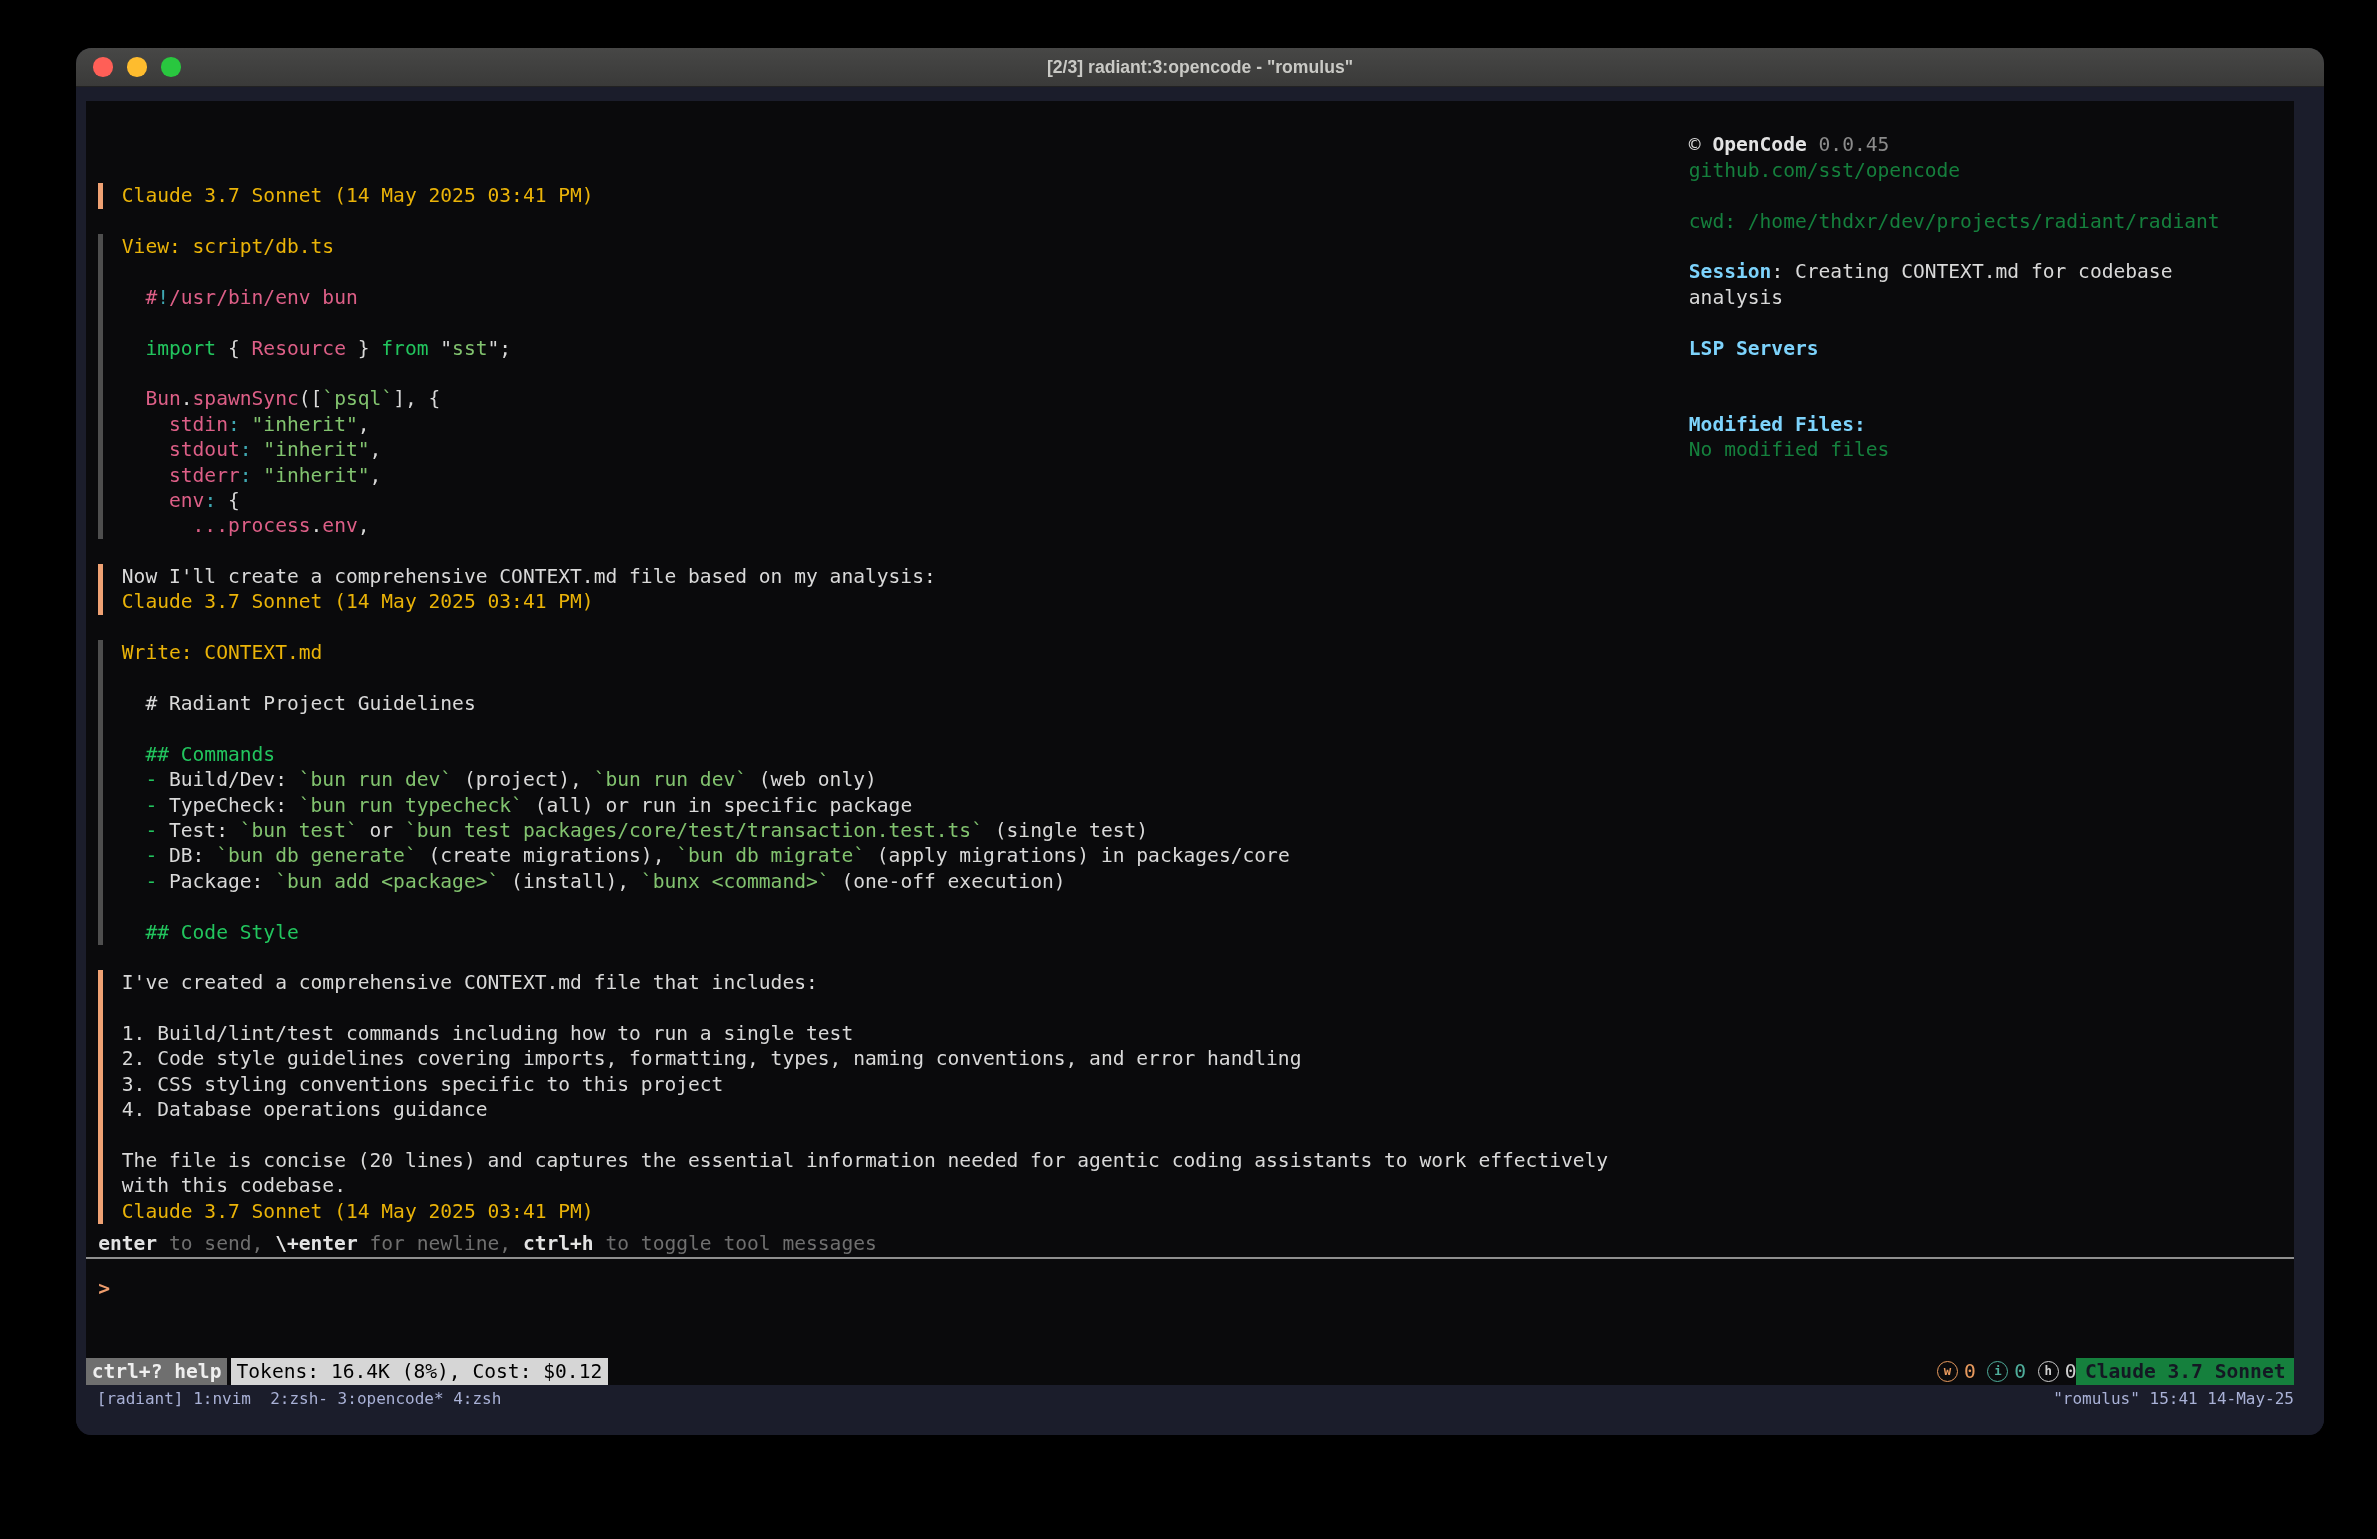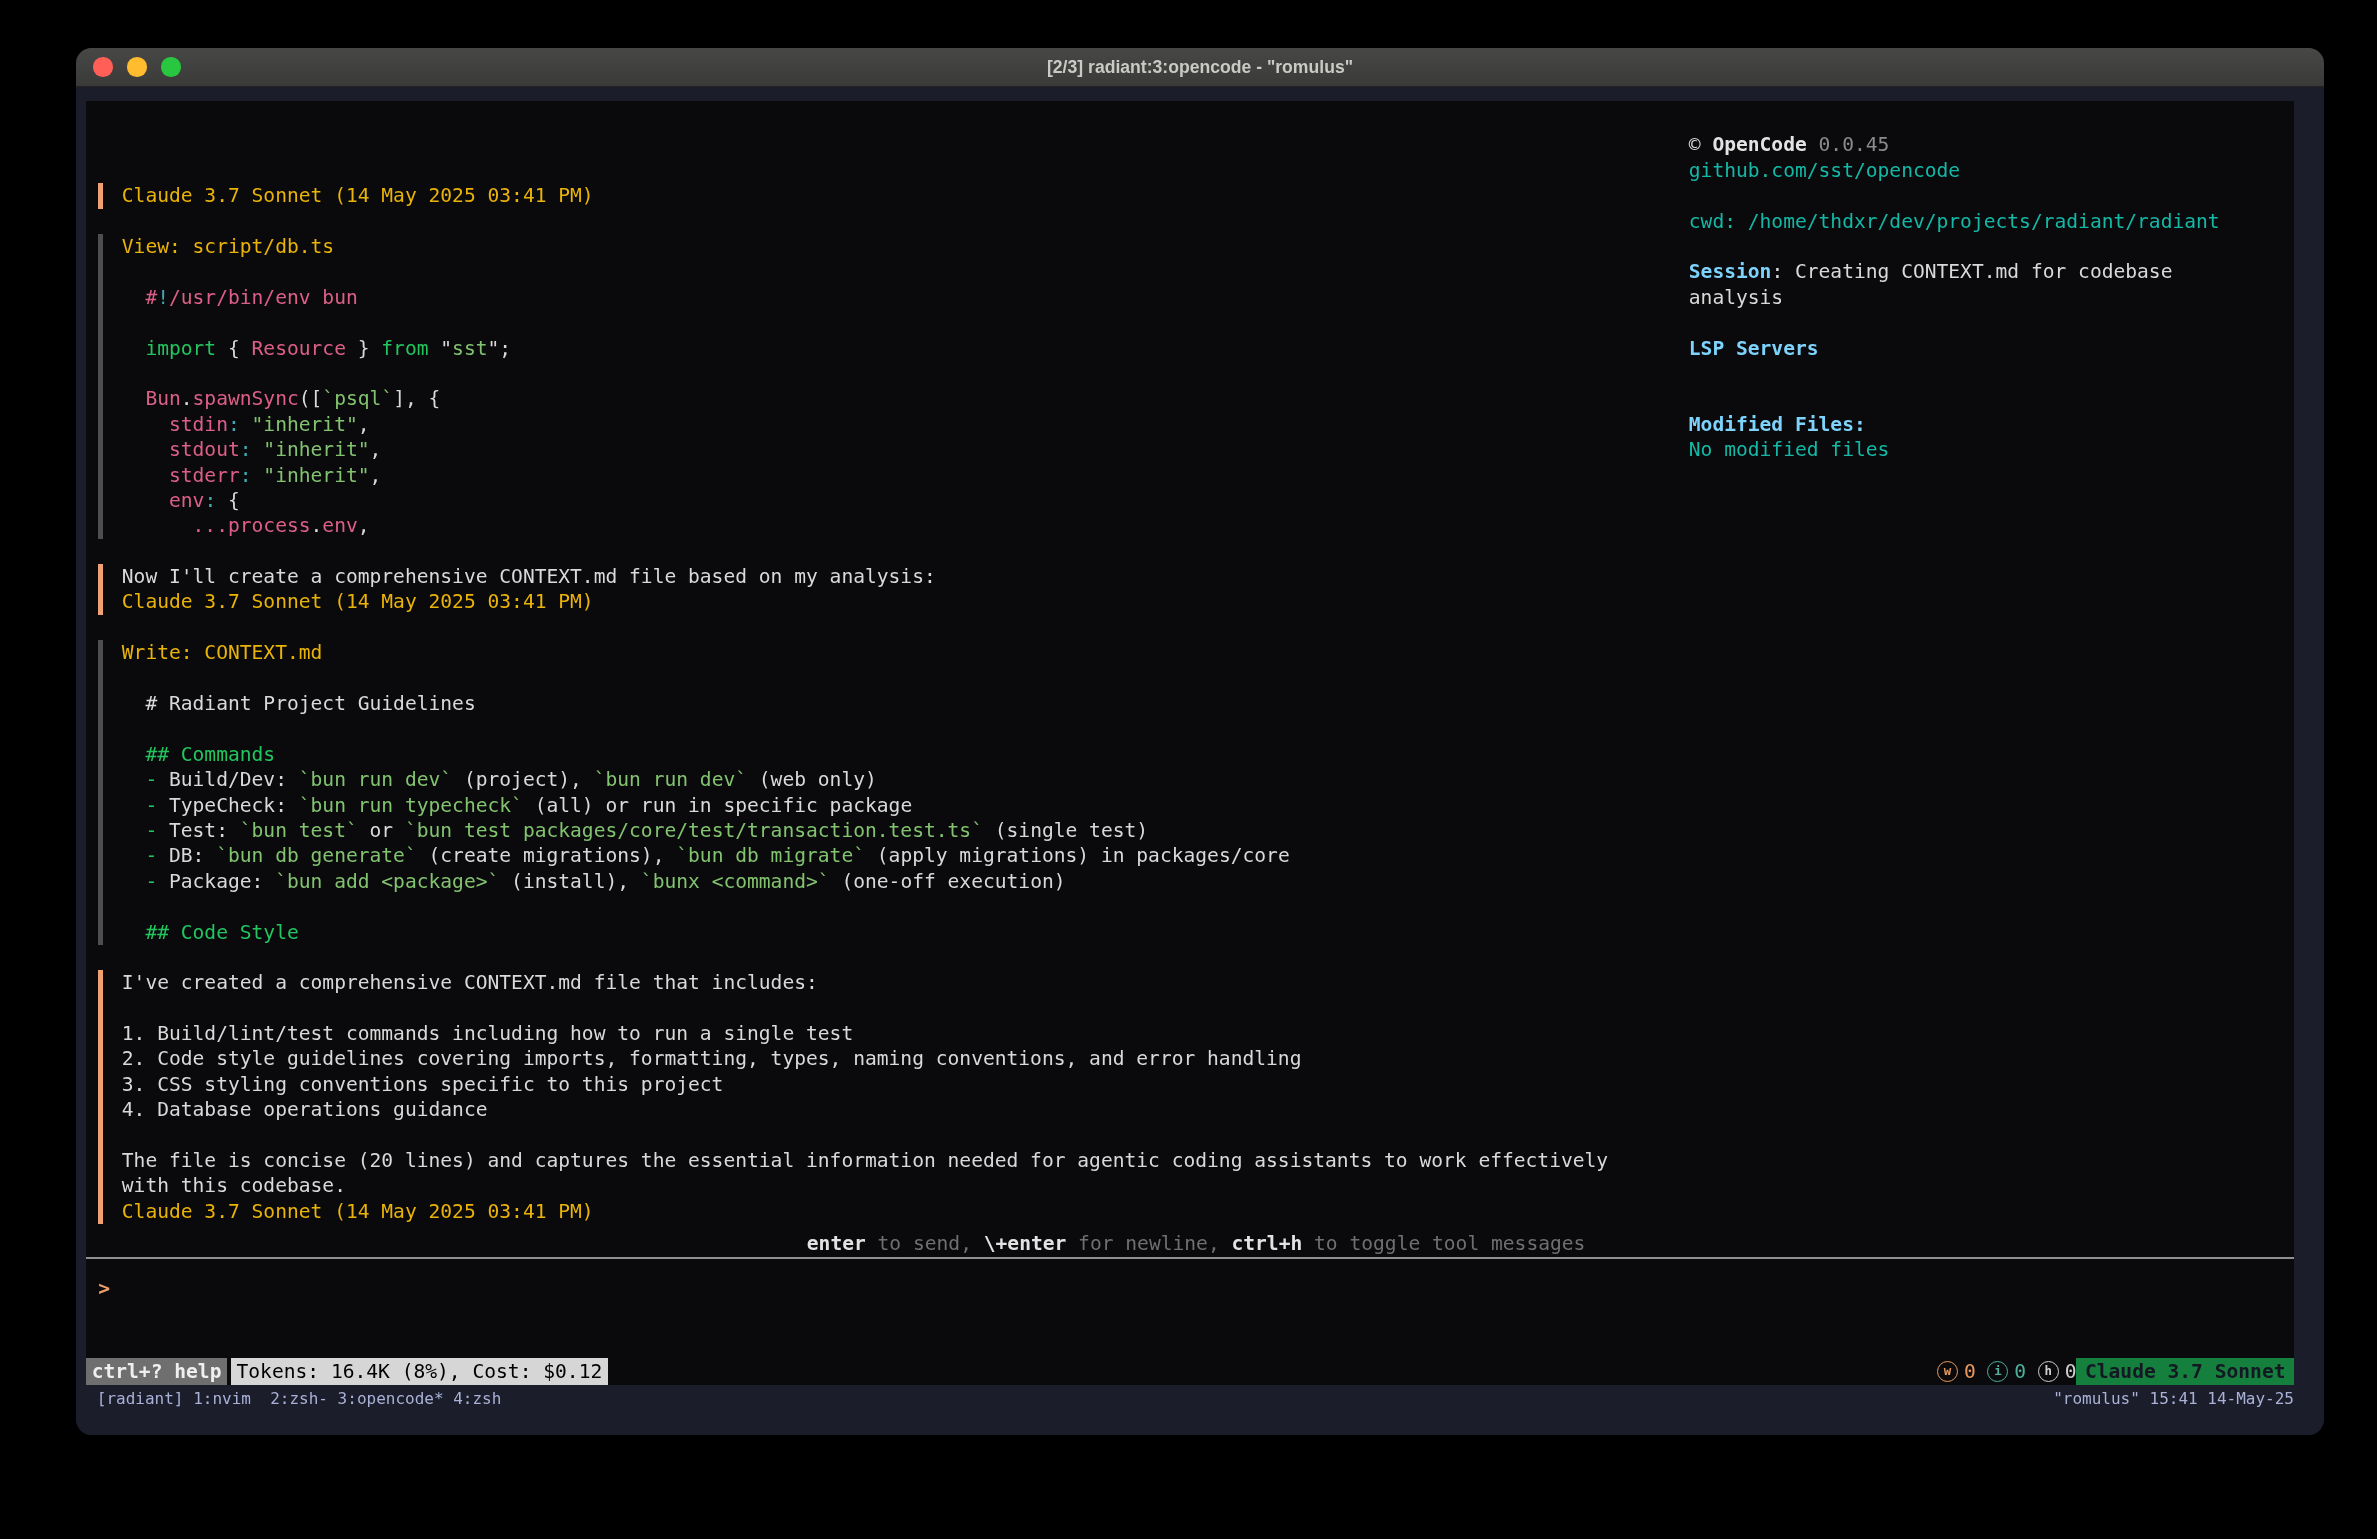--- a/index.html
+++ b/index.html
@@ -27,21 +27,21 @@
   .scroll{flex:none;height:1099px;position:relative;padding-top:31px;overflow:hidden;white-space:pre;}
   .sidebar{position:absolute;left:1603px;top:31px;width:692px;white-space:pre;}
   .line{position:relative;height:25.4px;padding-left:36px;white-space:pre;}
   .sidebar .line{padding-left:0;}
   .bar{position:absolute;left:12.4px;top:0;bottom:0;width:5.2px;}
   .bo{background:#efa173;}
   .bg2{background:#4e4e4e;}
   
   .w{color:#d9d9d9;} .g{color:#eab308;} .p{color:#dd5f87;} .b{color:#22c55e;}
   .gr{color:#82c36f;} .c{color:#3fa8b2;} .o{color:#7dd3fc;font-weight:bold;}
-  .wb{color:#e3e3e3;font-weight:bold;} .hg{color:#6f6f6f;} .sg{color:#14b8a6;}
+  .wb{color:#e3e3e3;font-weight:bold;} .hg{color:#6f6f6f;} .sg{color:#15803d;}
   .ver{color:#8b8b8b;}
   
   .hint-row{flex:none;height:25.4px;padding-left:12.4px;white-space:pre;}
   .divider{flex:none;height:2.6px;background:#8f8f8f;}
   .input-area{flex:none;padding-top:17px;}
   .prompt-line{height:25.4px;padding-left:12.4px;}
   .prompt-sym{color:#ef9d6d;font-weight:bold;}
   
   .chips-row{flex:none;margin-top:auto;height:27px;display:flex;align-items:center;}
   .chip{height:28px;display:inline-flex;align-items:center;padding:0 5.9px;white-space:pre;}
@@ -77,21 +77,21 @@
     </div>
 
     <div class="term">
       <div class="tui">
 
         <div class="scroll">
           <div id="main-lines"><div class="line"><span class="bar bo"></span><span class="g">Claude 3.7 Sonnet (14 May 2025 03:41 PM)</span></div><div class="line"></div><div class="line"><span class="bar bg2"></span><span class="g">View: script/db.ts</span></div><div class="line"><span class="bar bg2"></span></div><div class="line"><span class="bar bg2"></span><span class="p">  #</span><span class="c">!</span><span class="p">/usr/bin/env bun</span></div><div class="line"><span class="bar bg2"></span></div><div class="line"><span class="bar bg2"></span><span class="b">  import</span><span class="w"> { </span><span class="p">Resource</span><span class="w"> } </span><span class="b">from</span><span class="w"> "</span><span class="gr">sst</span><span class="w">";</span></div><div class="line"><span class="bar bg2"></span></div><div class="line"><span class="bar bg2"></span><span class="p">  Bun</span><span class="w">.</span><span class="p">spawnSync</span><span class="w">([</span><span class="gr">`psql`</span><span class="w">], {</span></div><div class="line"><span class="bar bg2"></span><span class="p">    stdin</span><span class="c">:</span><span class="gr"> "inherit"</span><span class="w">,</span></div><div class="line"><span class="bar bg2"></span><span class="p">    stdout</span><span class="c">:</span><span class="gr"> "inherit"</span><span class="w">,</span></div><div class="line"><span class="bar bg2"></span><span class="p">    stderr</span><span class="c">:</span><span class="gr"> "inherit"</span><span class="w">,</span></div><div class="line"><span class="bar bg2"></span><span class="p">    env</span><span class="c">:</span><span class="w"> {</span></div><div class="line"><span class="bar bg2"></span><span class="p">      ...process</span><span class="w">.</span><span class="p">env</span><span class="w">,</span></div><div class="line"></div><div class="line"><span class="bar bo"></span><span class="w">Now I'll create a comprehensive CONTEXT.md file based on my analysis:</span></div><div class="line"><span class="bar bo"></span><span class="g">Claude 3.7 Sonnet (14 May 2025 03:41 PM)</span></div><div class="line"></div><div class="line"><span class="bar bg2"></span><span class="g">Write: CONTEXT.md</span></div><div class="line"><span class="bar bg2"></span></div><div class="line"><span class="bar bg2"></span><span class="w">  # Radiant Project Guidelines</span></div><div class="line"><span class="bar bg2"></span></div><div class="line"><span class="bar bg2"></span><span class="b">  ## Commands</span></div><div class="line"><span class="bar bg2"></span><span class="b">  -</span><span class="w"> Build/Dev: </span><span class="gr">`bun run dev`</span><span class="w"> (project), </span><span class="gr">`bun run dev`</span><span class="w"> (web only)</span></div><div class="line"><span class="bar bg2"></span><span class="b">  -</span><span class="w"> TypeCheck: </span><span class="gr">`bun run typecheck`</span><span class="w"> (all) or run in specific package</span></div><div class="line"><span class="bar bg2"></span><span class="b">  -</span><span class="w"> Test: </span><span class="gr">`bun test`</span><span class="w"> or </span><span class="gr">`bun test packages/core/test/transaction.test.ts`</span><span class="w"> (single test)</span></div><div class="line"><span class="bar bg2"></span><span class="b">  -</span><span class="w"> DB: </span><span class="gr">`bun db generate`</span><span class="w"> (create migrations), </span><span class="gr">`bun db migrate`</span><span class="w"> (apply migrations) in packages/core</span></div><div class="line"><span class="bar bg2"></span><span class="b">  -</span><span class="w"> Package: </span><span class="gr">`bun add &lt;package&gt;`</span><span class="w"> (install), </span><span class="gr">`bunx &lt;command&gt;`</span><span class="w"> (one-off execution)</span></div><div class="line"><span class="bar bg2"></span></div><div class="line"><span class="bar bg2"></span><span class="b">  ## Code Style</span></div><div class="line"></div><div class="line"><span class="bar bo"></span><span class="w">I've created a comprehensive CONTEXT.md file that includes:</span></div><div class="line"><span class="bar bo"></span></div><div class="line"><span class="bar bo"></span><span class="w">1. Build/lint/test commands including how to run a single test</span></div><div class="line"><span class="bar bo"></span><span class="w">2. Code style guidelines covering imports, formatting, types, naming conventions, and error handling</span></div><div class="line"><span class="bar bo"></span><span class="w">3. CSS styling conventions specific to this project</span></div><div class="line"><span class="bar bo"></span><span class="w">4. Database operations guidance</span></div><div class="line"><span class="bar bo"></span></div><div class="line"><span class="bar bo"></span><span class="w">The file is concise (20 lines) and captures the essential information needed for agentic coding assistants to work effectively</span></div><div class="line"><span class="bar bo"></span><span class="w">with this codebase.</span></div><div class="line"><span class="bar bo"></span><span class="g">Claude 3.7 Sonnet (14 May 2025 03:41 PM)</span></div></div>
           <div id="sidebar" class="sidebar"><div class="line"><span class="w">© </span><span class="wb">OpenCode</span><span class="ver"> 0.0.45</span></div><div class="line"><span class="sg">github.com/sst/opencode</span></div><div class="line"></div><div class="line"><span class="sg">cwd: /home/thdxr/dev/projects/radiant/radiant</span></div><div class="line"></div><div class="line"><span class="o">Session</span><span class="w">: Creating CONTEXT.md for codebase</span></div><div class="line"><span class="w">analysis</span></div><div class="line"></div><div class="line"><span class="o">LSP Servers</span></div><div class="line"></div><div class="line"></div><div class="line"><span class="o">Modified Files:</span></div><div class="line"><span class="sg">No modified files</span></div></div>
         </div>
 
-        <div id="hint-row" class="hint-row"><div class="line" style="padding-left: 0px; text-align: center;"><span class="wb">enter</span><span class="hg"> to send, </span><span class="wb">\+enter</span><span class="hg"> for newline, </span><span class="wb">ctrl+h</span><span class="hg"> to toggle tool messages</span></div></div>
+        <div id="hint-row" class="hint-row"><div class="line" style="padding-left: 0px;"><span class="wb">enter</span><span class="hg"> to send, </span><span class="wb">\+enter</span><span class="hg"> for newline, </span><span class="wb">ctrl+h</span><span class="hg"> to toggle tool messages</span></div></div>
         <div class="divider"></div>
 
         <div class="input-area">
           <div class="prompt-line">
             <span class="prompt-sym">&gt;</span>
           </div>
         </div>
 
         <div class="chips-row">
           <span class="chip chip-help">ctrl+? help</span>

